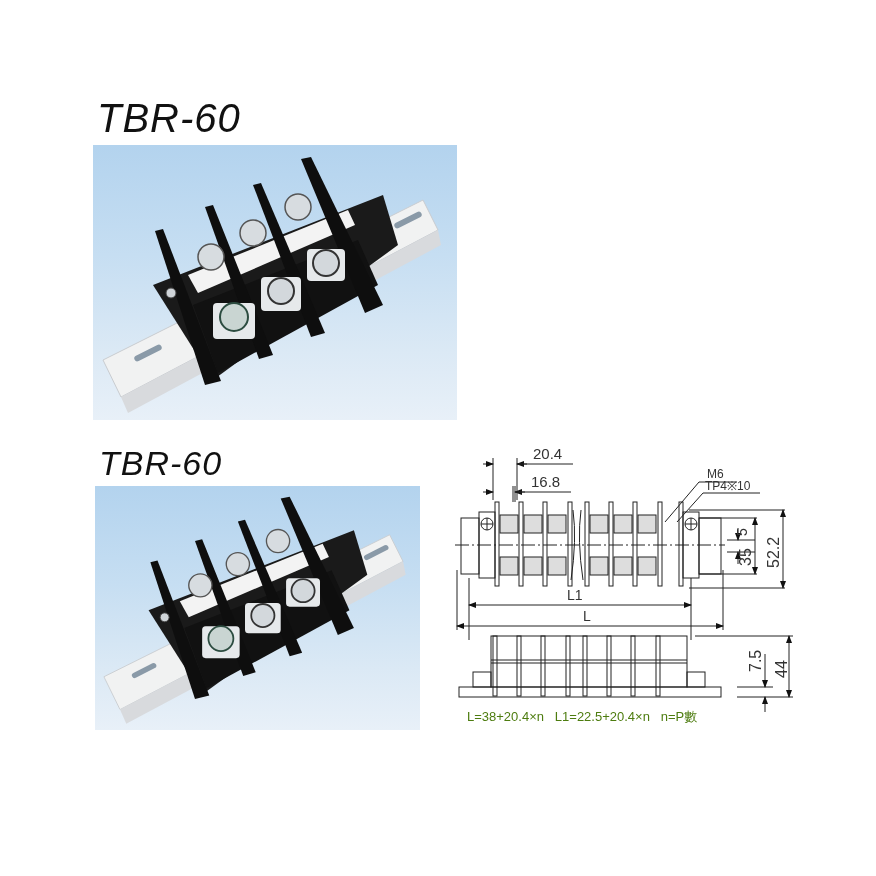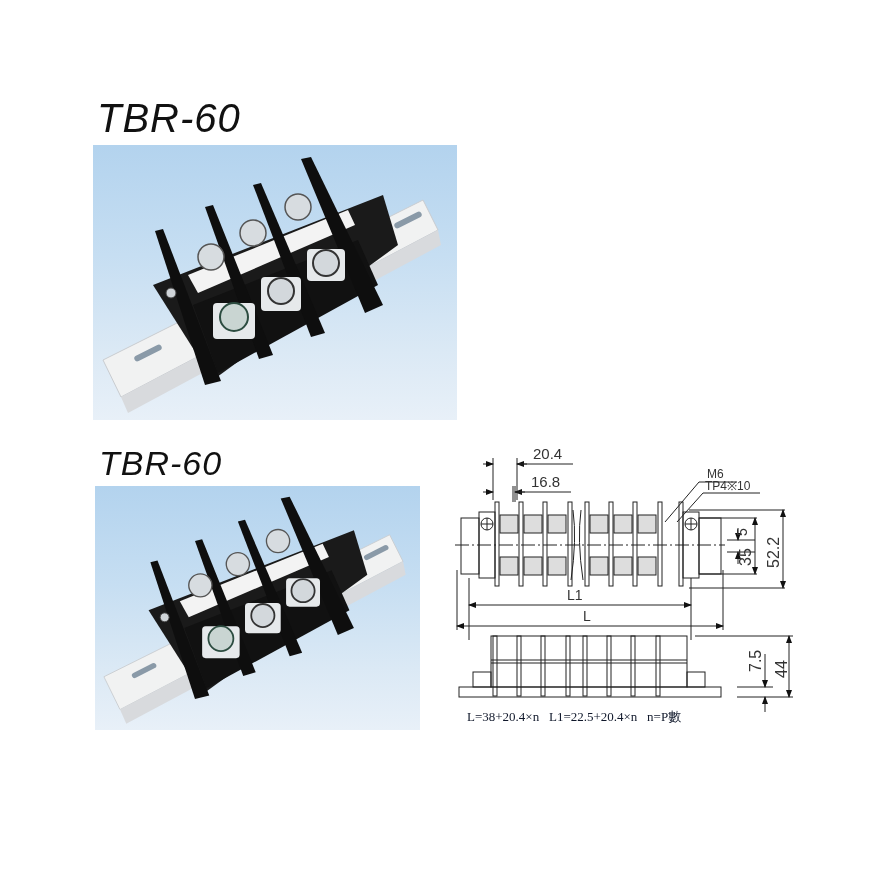--- a/index.html
+++ b/index.html
@@ -8,21 +8,21 @@
   #title1 { left:97px; top:96px; font-size:40px; line-height:44px; }
   #title2 { left:99px; top:444px; font-size:34px; line-height:38px; }
   .photo { position:absolute; overflow:hidden;
     background:linear-gradient(180deg,#b3d3ee 0%,#c6def2 40%,#dbe9f5 75%,#e8f0f8 100%); }
   #photo1 { left:93px; top:145px; width:364px; height:275px; }
   #photo2 { left:95px; top:486px; width:325px; height:244px; }
   .photo svg { width:100%; height:100%; display:block; }
   #drawing { position:absolute; left:455px; top:440px; width:360px; height:300px;text-align:center; }
   #drawing svg { width:100%; height:100%; display:block; }
   .dimtxt { font-family:"Liberation Sans", sans-serif; fill:#333; }
-  #formula { position:absolute; left:467px; top:708px; font-size:13px; color:#0f172a; white-space:pre;font-family:Liberation Serif, serif; }
+  #formula { position:absolute; left:467px; top:708px; font-size:13px; color:#4d7c0f; white-space:pre; }
 </style>
 </head>
 <body>
 
 <div id="title1" class="title">TBR-60</div>
 
 <div id="photo1" class="photo">
   <svg viewBox="0 0 364 275">
 
     <polygon points="10,215 330,55 345,85 28,252" fill="#f1f2f2" stroke="#c9ccd0" stroke-width="1"></polygon>

